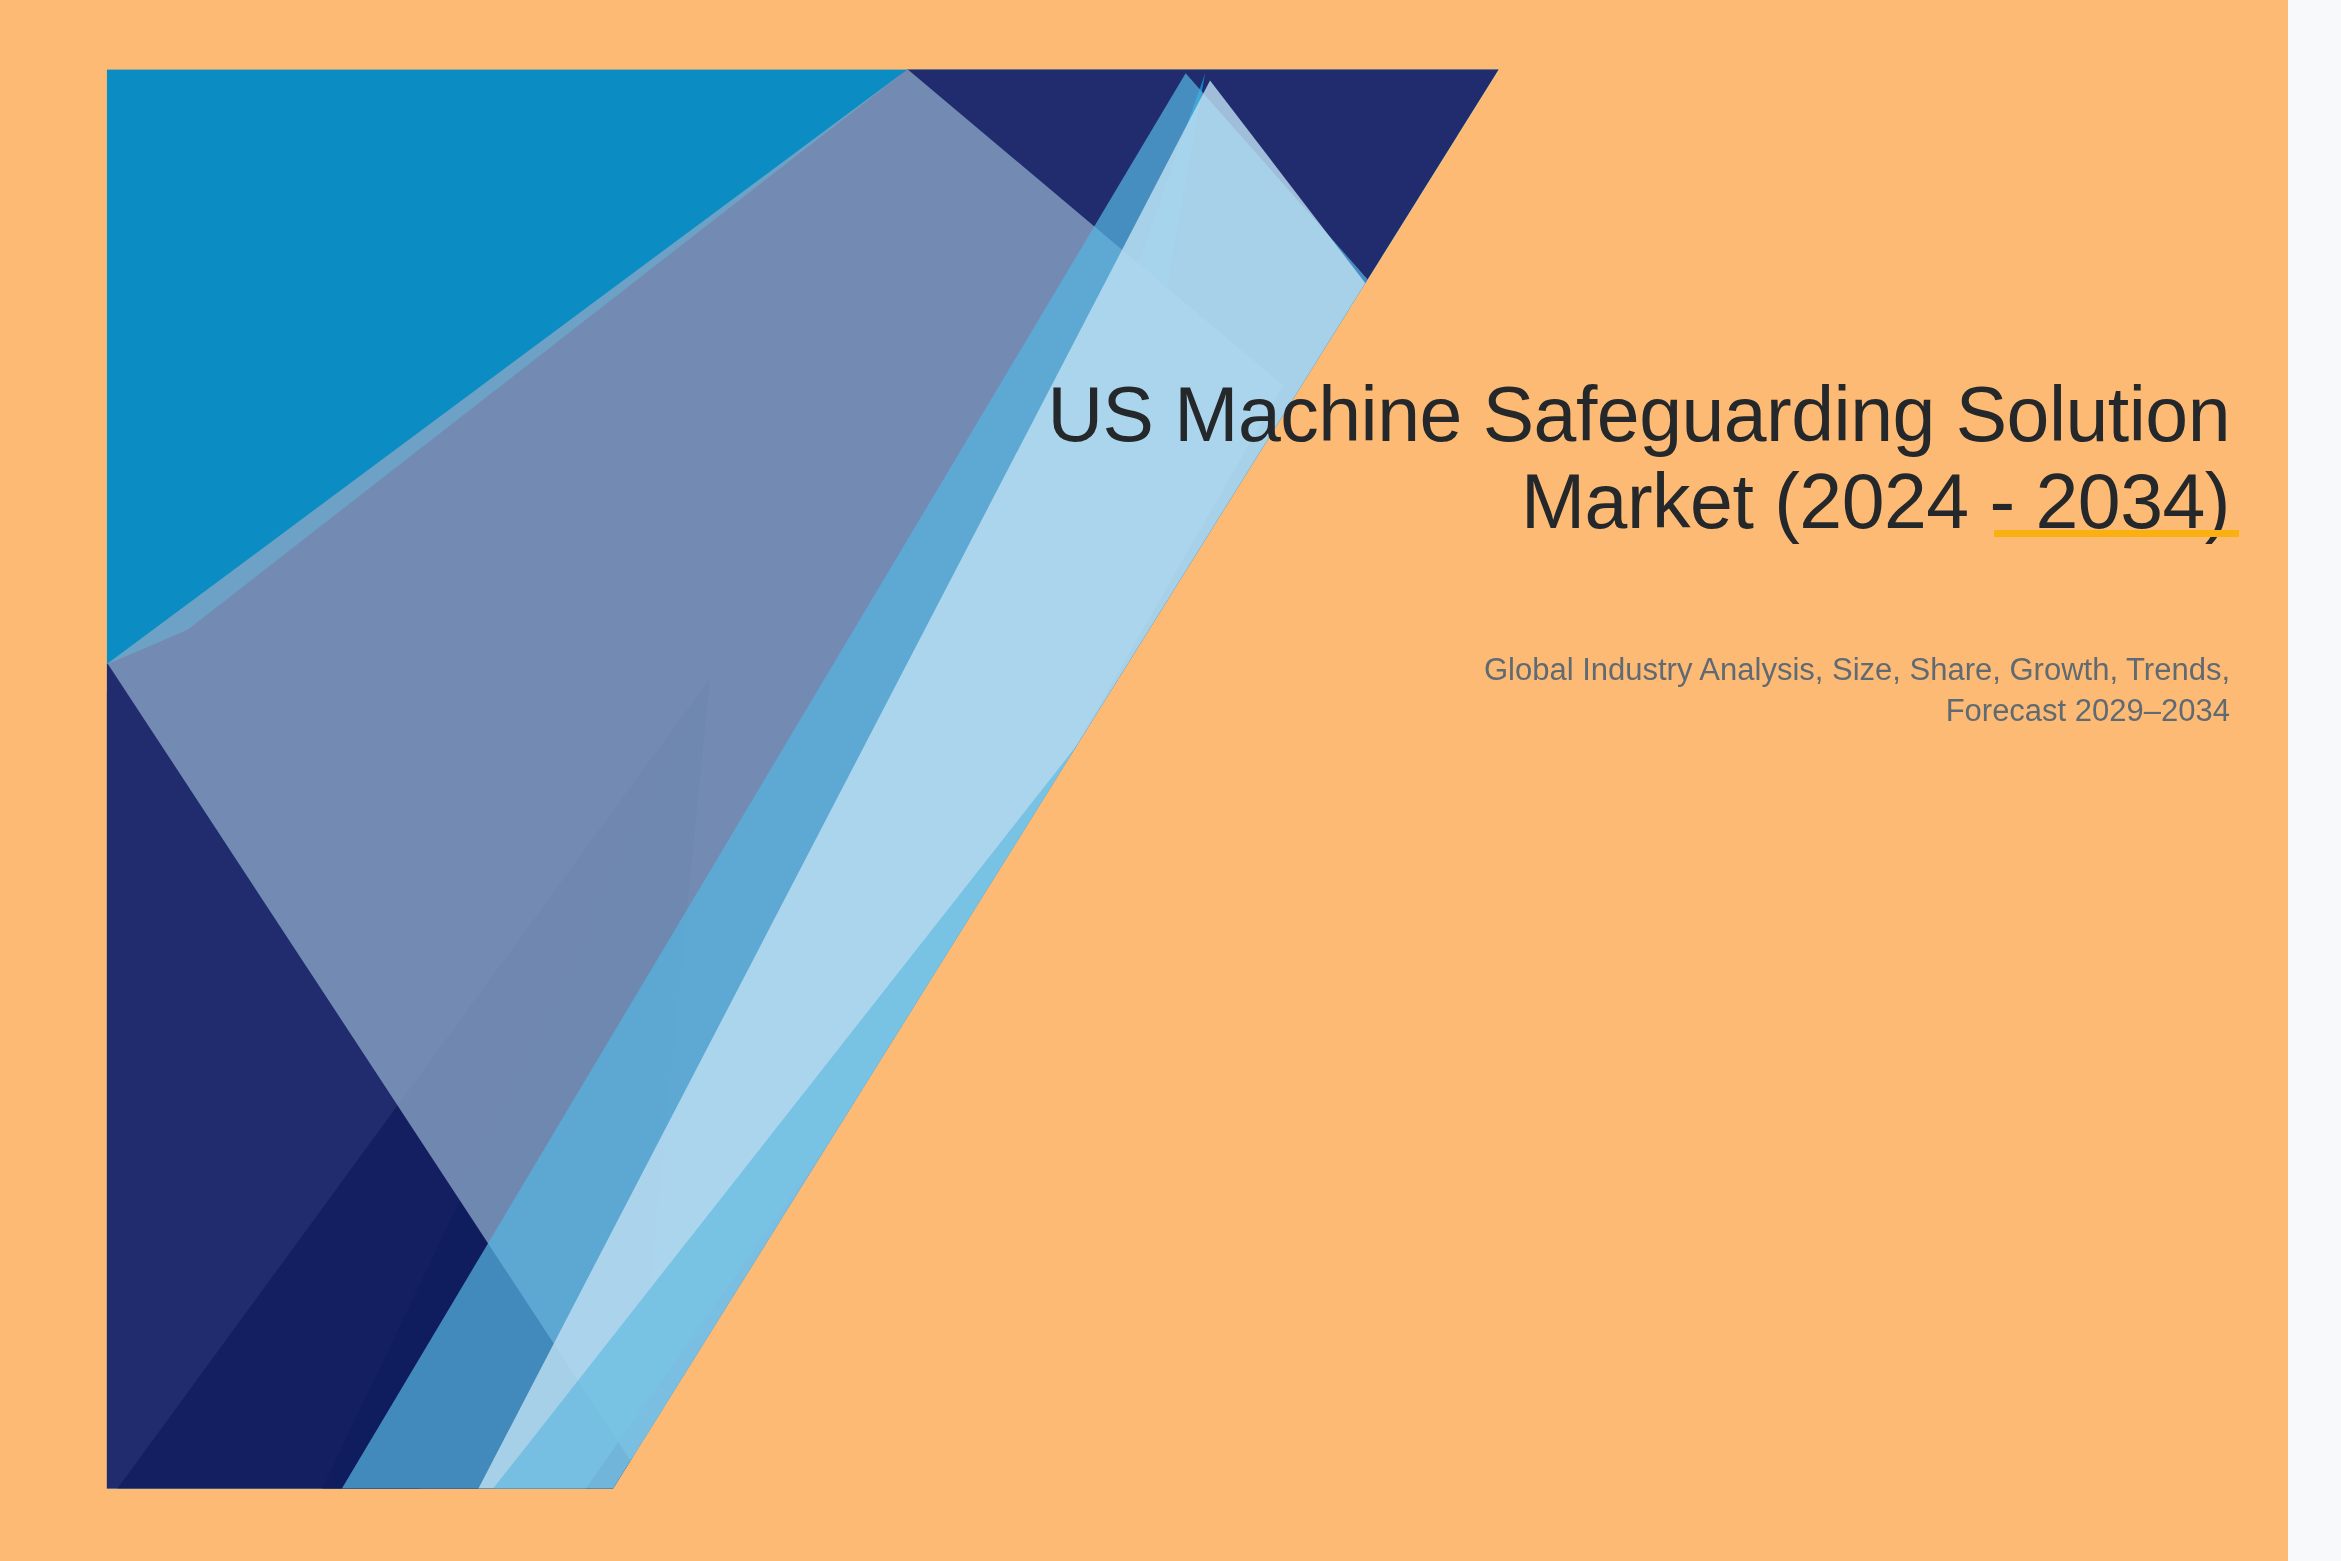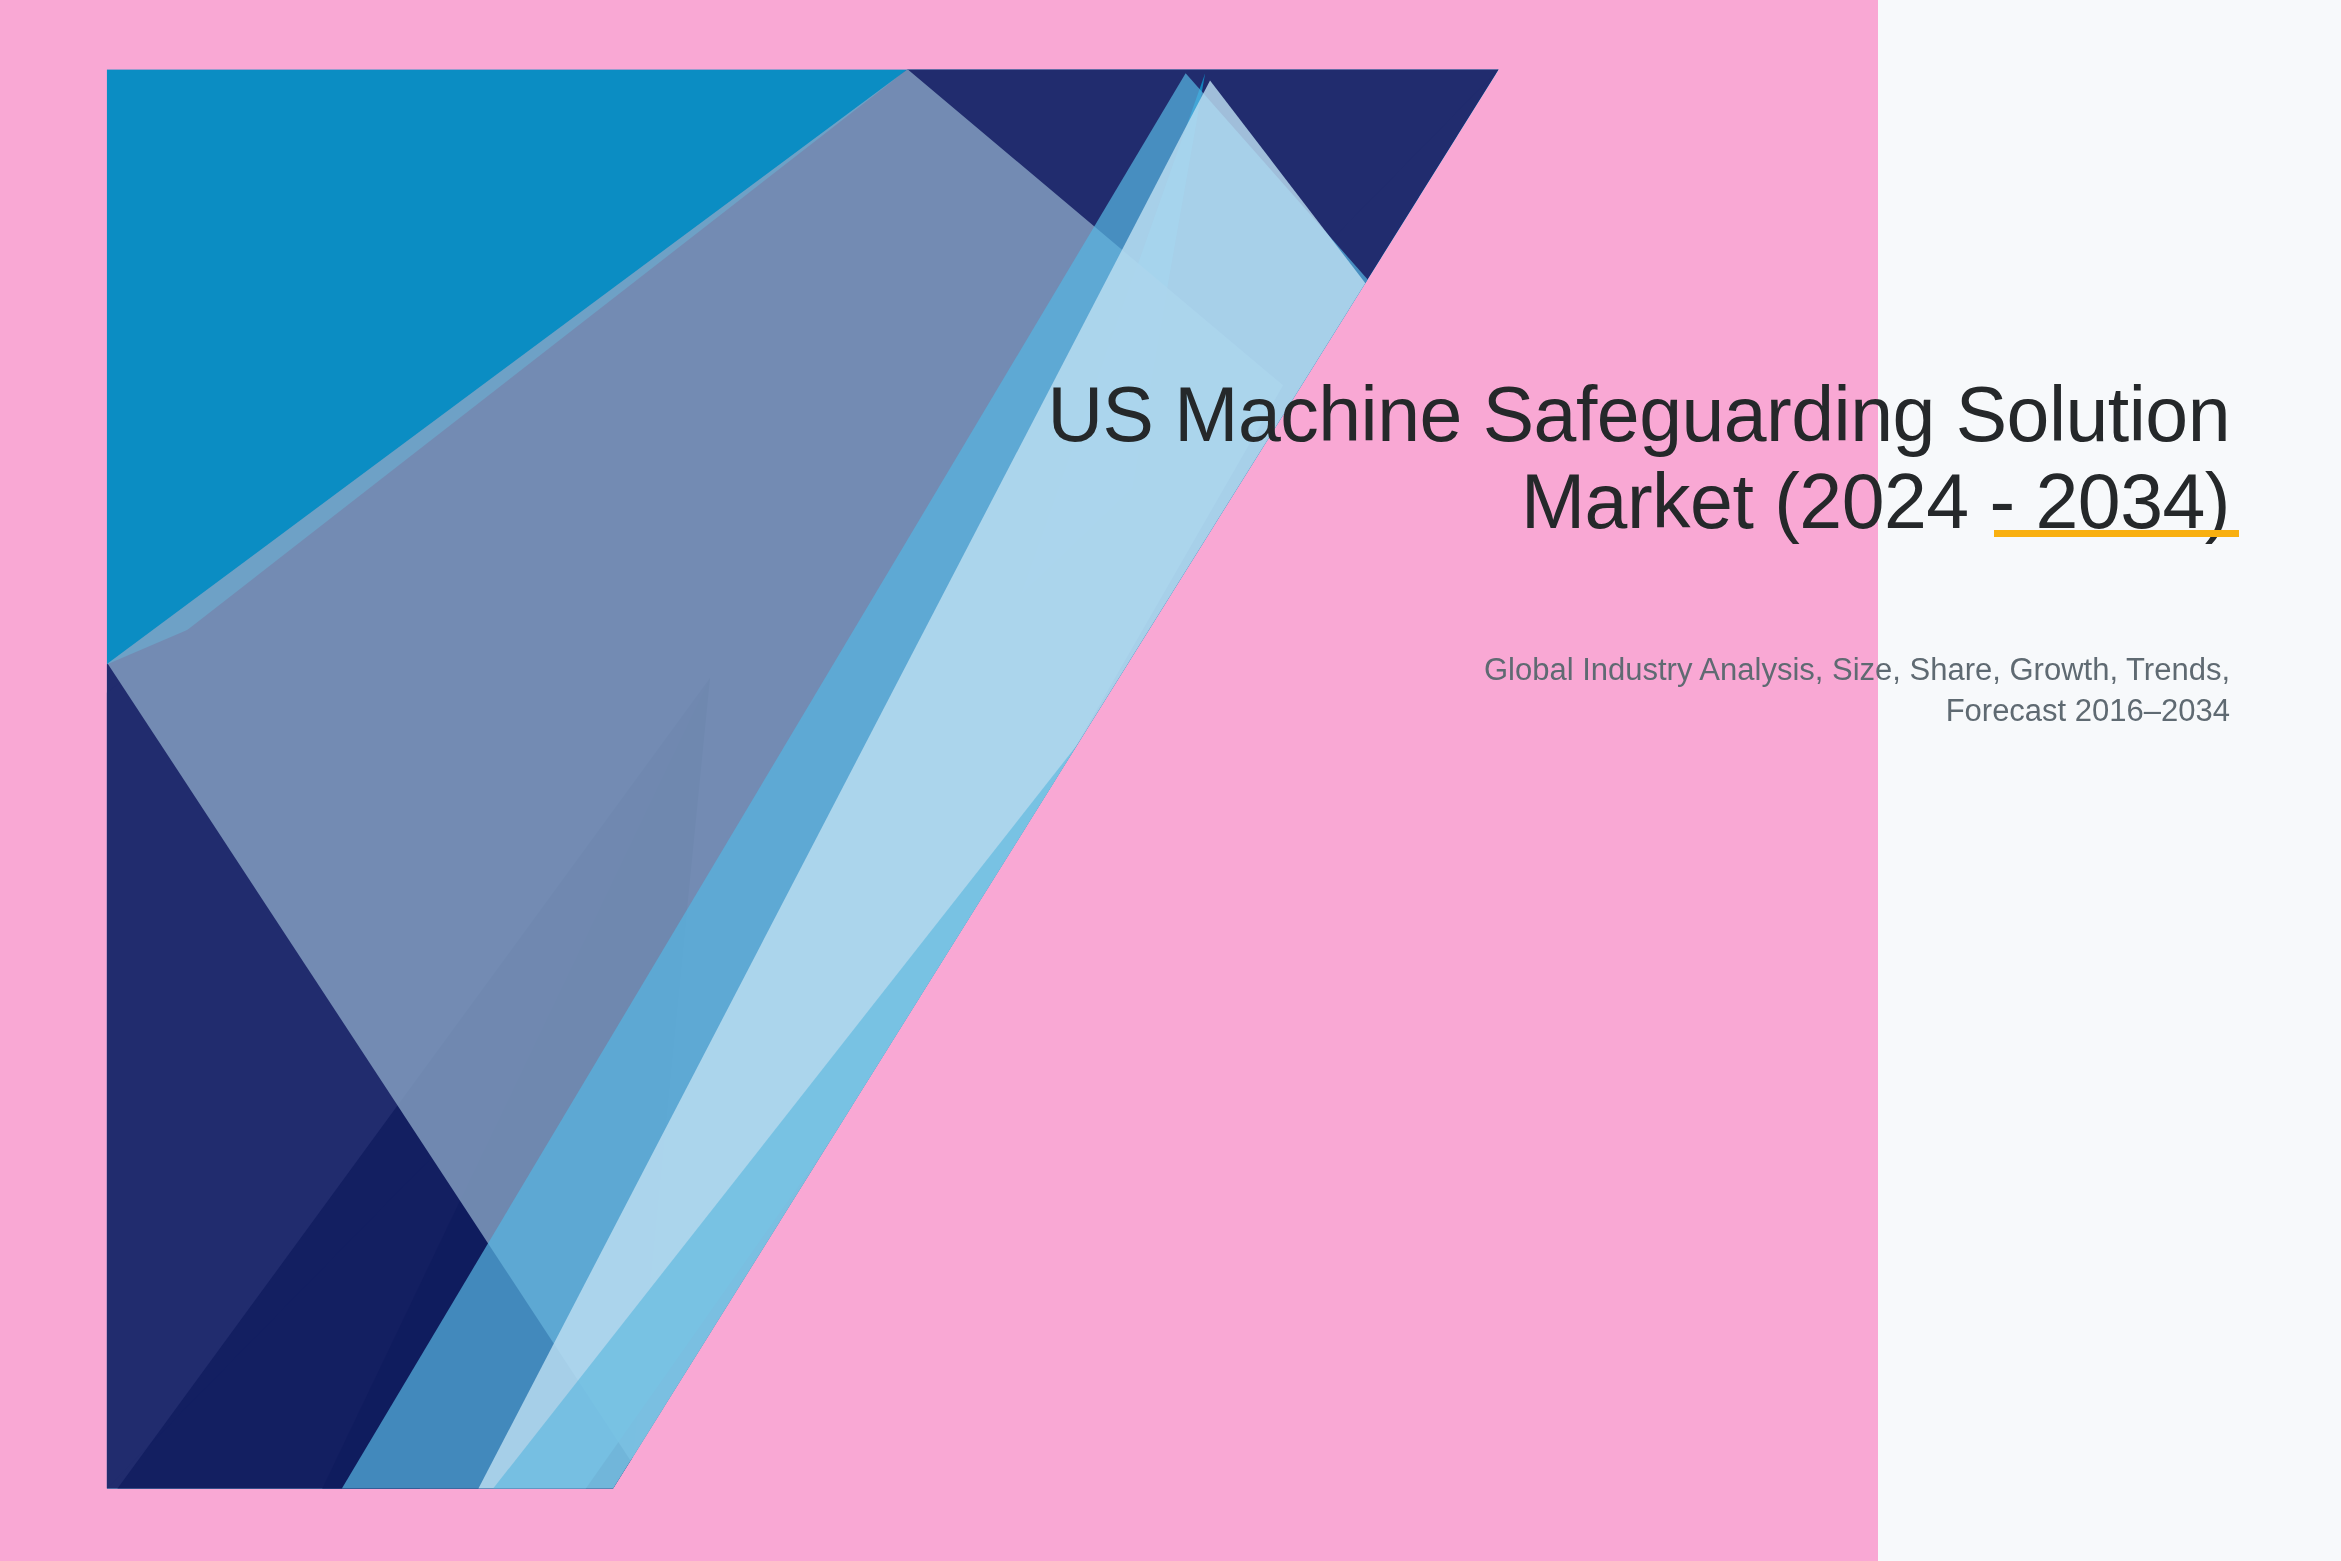--- a/index.html
+++ b/index.html
@@ -9,23 +9,23 @@
   body {
     width: 2342px;
     height: 1561px;
     background: #f7f9fb;
     font-family: "Liberation Sans", sans-serif;
     overflow: hidden;
   }
 
   #cover {
     position: relative;
-    width: 1878px;
+    width: 2288px;
     height: 1561px;
-    background: #f9a8d4;
+    background: #fdba74;
   }
 
   
   #artwork {
     position: absolute;
     left: 0;
     top: 0;
     width: 2342px;
     height: 1561px;
     pointer-events: none;
@@ -124,17 +124,17 @@
     </svg>
   </div>
 
   <div id="title-block">
     <h1 id="cover-title">US Machine Safeguarding Solution Market (2024 - 2034)</h1>
   </div>
 
   <div id="title-accent"></div>
 
   <div id="subtitle-block">
-    <p id="cover-subtitle">Global Industry Analysis, Size, Share, Growth, Trends, Forecast 2016–2034</p>
+    <p id="cover-subtitle">Global Industry Analysis, Size, Share, Growth, Trends, Forecast 2029–2034</p>
   </div>
 
 </div>
 
 
 </body></html>

